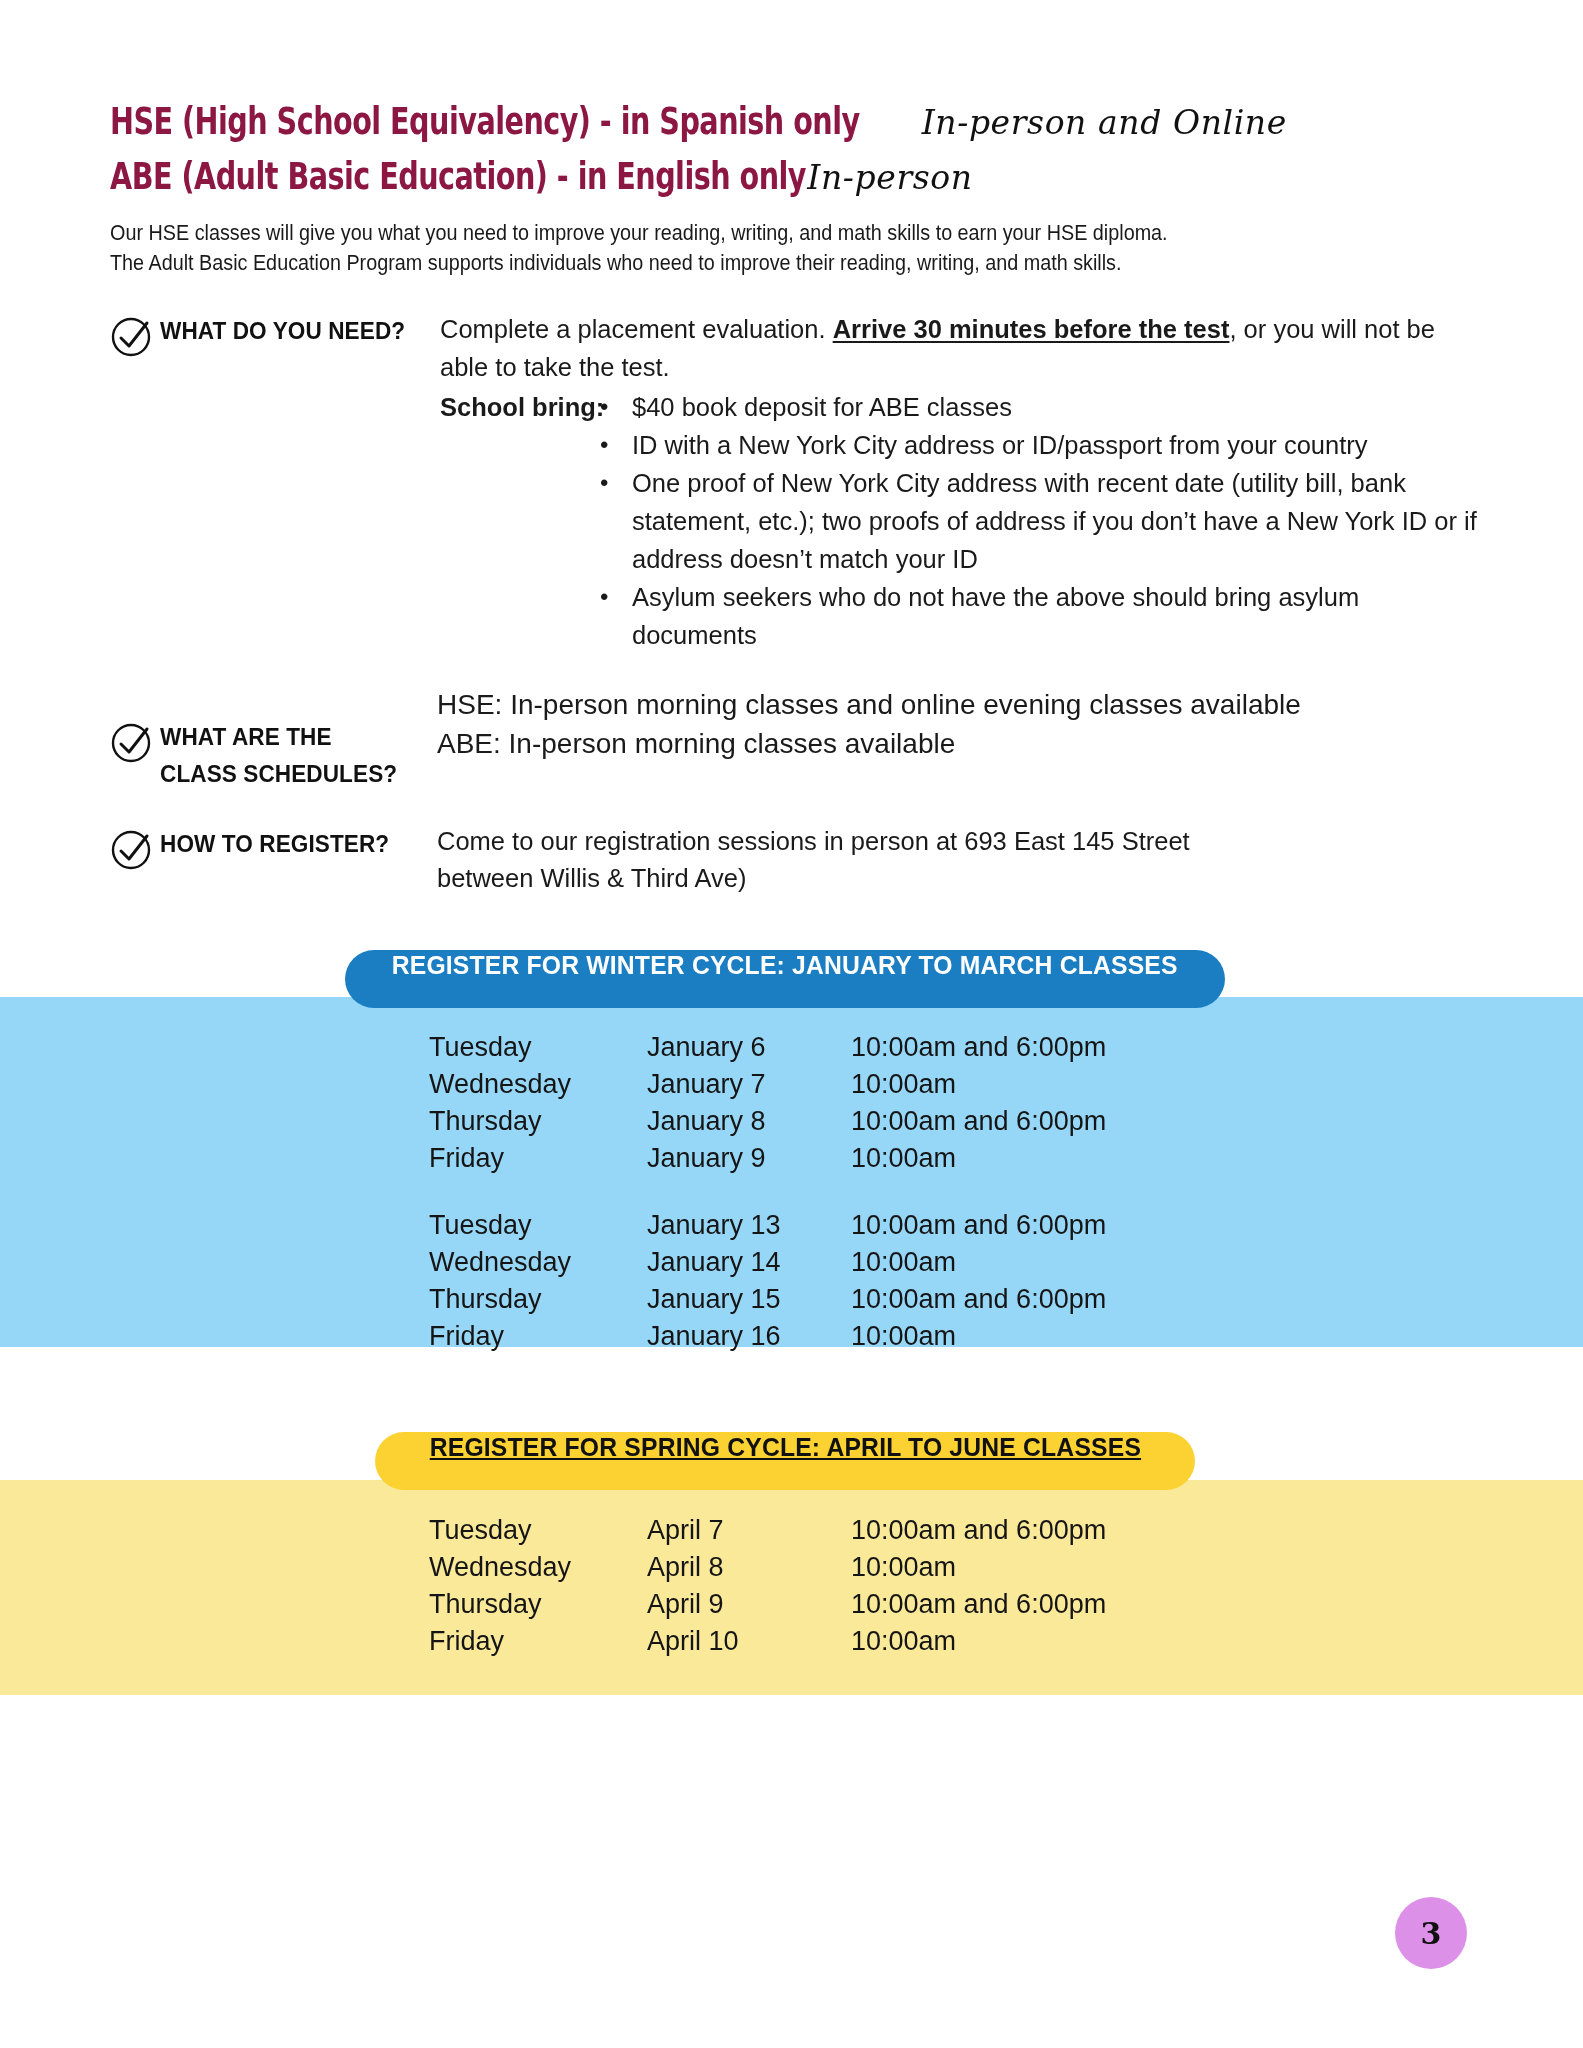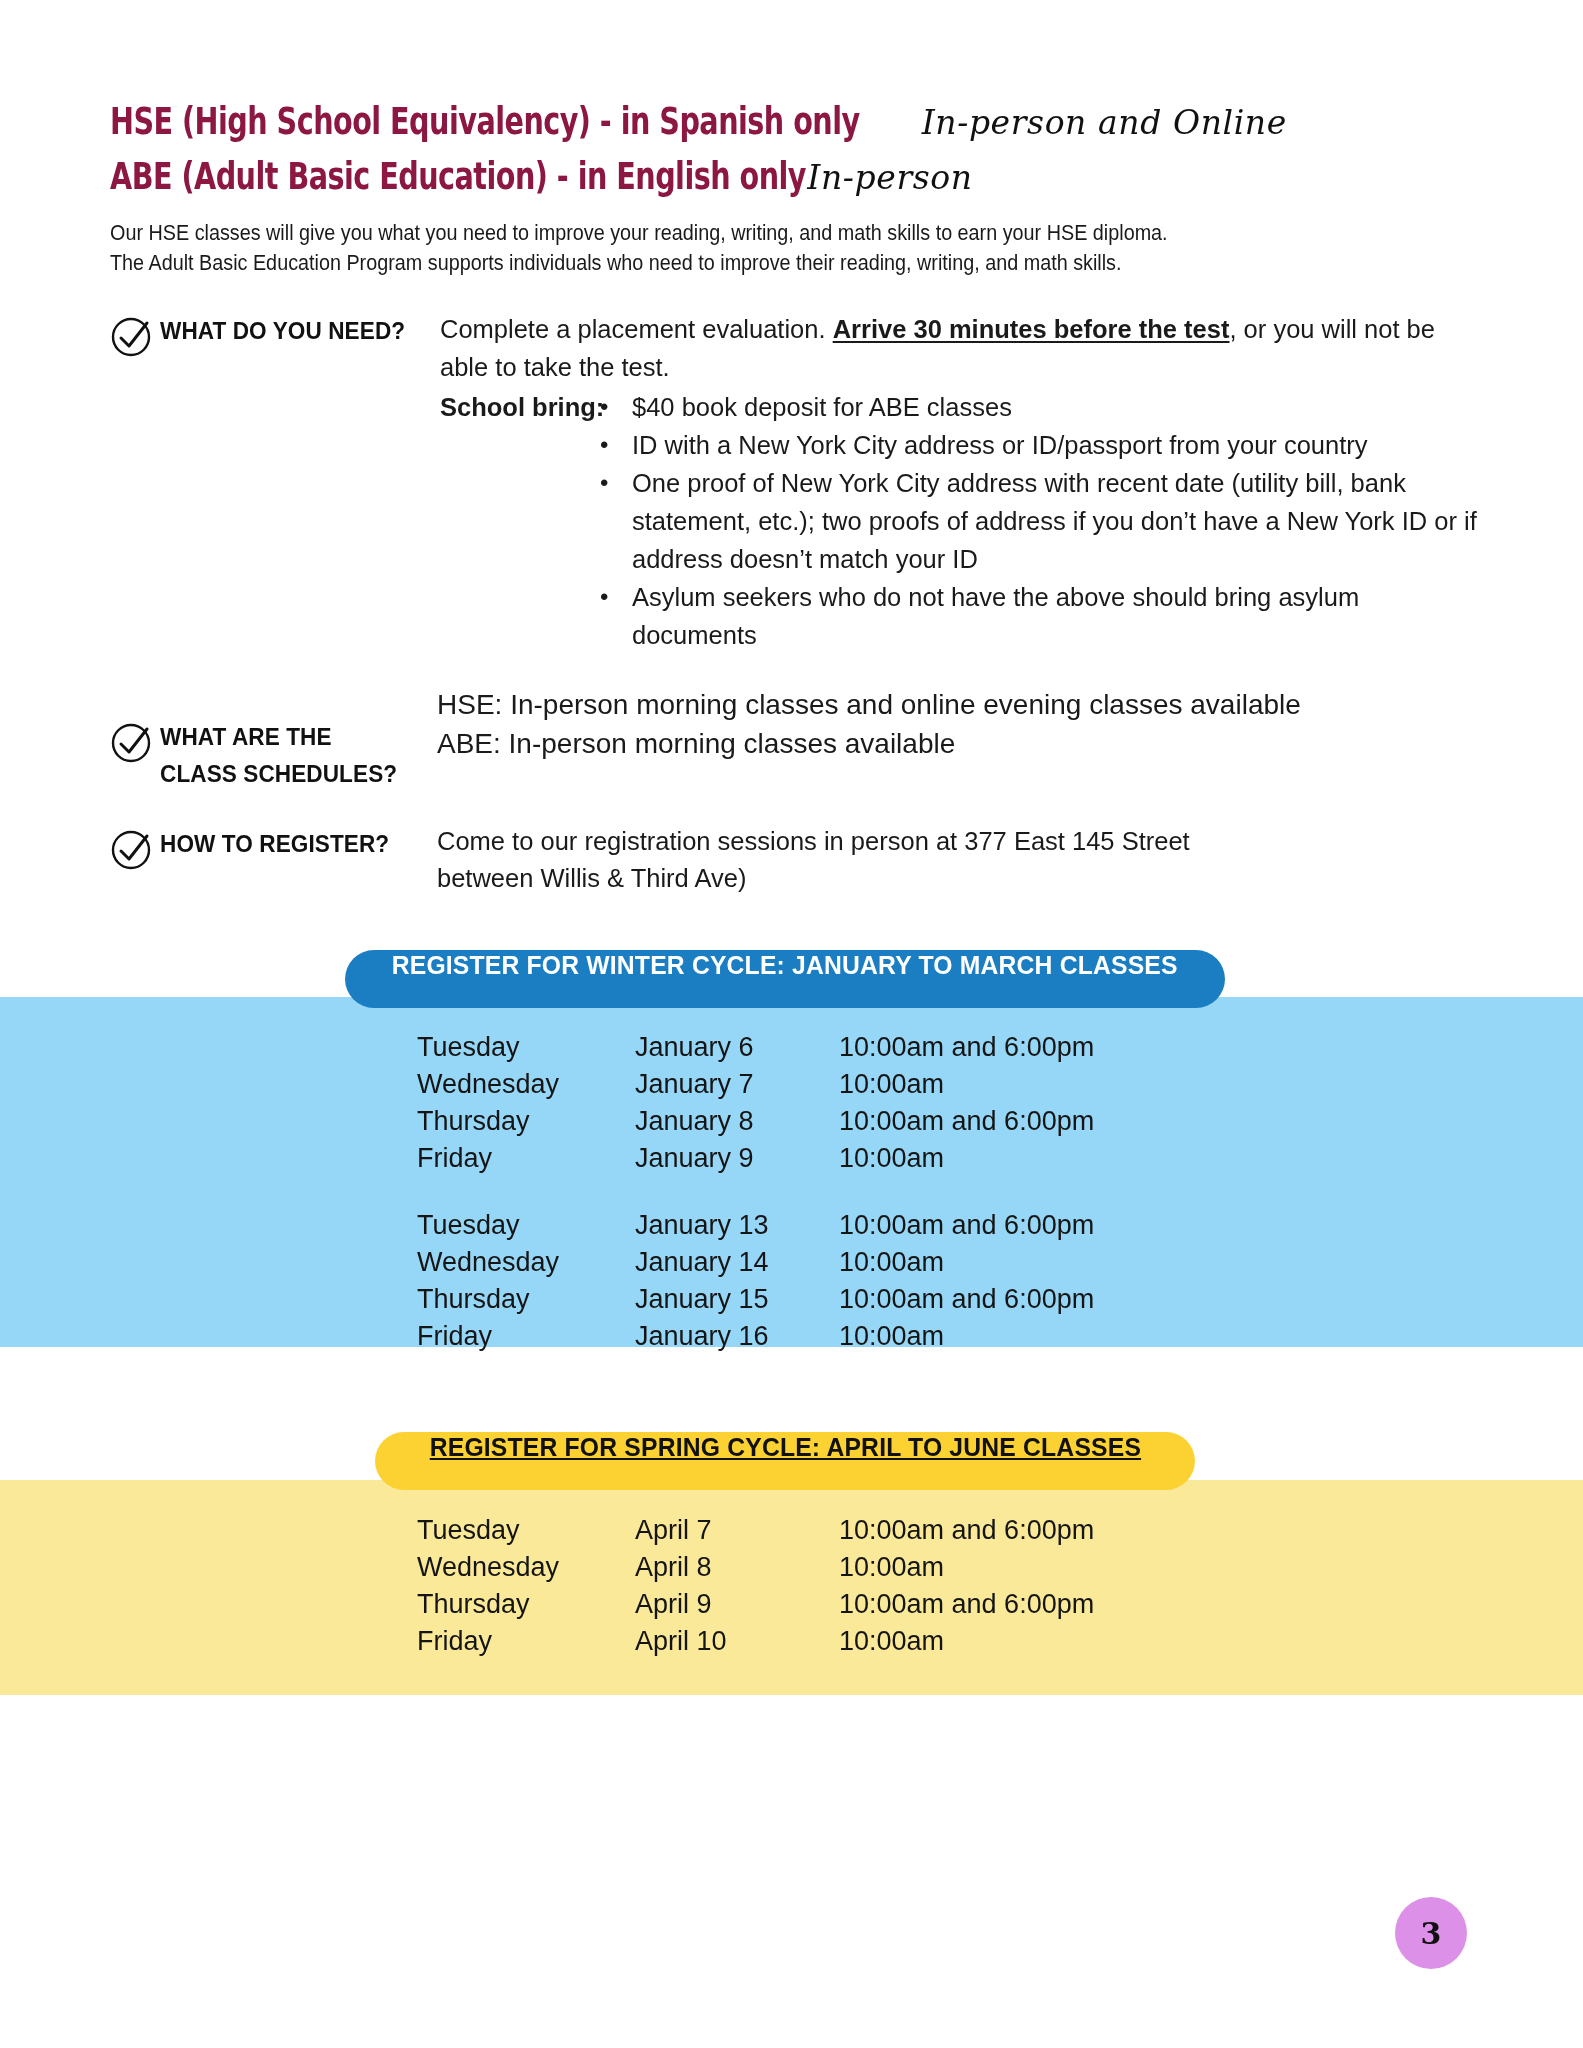--- a/index.html
+++ b/index.html
@@ -213,21 +213,21 @@
     font-family: "Liberation Sans Narrow", "Liberation Sans", sans-serif;
     font-size: 27px;
     line-height: 37px;
     color: #151515;
   }
   #winter-table { left: 417px; top: 1029px; }
   #spring-table { left: 417px; top: 1512px; }
 
   .sched-row { display: flex; }
   .sched-gap { height: 30px; }
-  .c-day  { width: 218px; flex: 0 0 auto; }
+  .c-day  { width: 218px; flex: 0 0 auto; margin-left: 12px; }
   .c-date { width: 204px; flex: 0 0 auto; }
   .c-time { flex: 0 0 auto; white-space: nowrap; }
 
   
   #page-badge {
     position: absolute;
     left: 1395px;
     top: 1897px;
     width: 72px;
     height: 72px;
@@ -322,21 +322,21 @@
     <span class="check-icon">
       <svg viewBox="0 0 44 44" width="44" height="44" aria-hidden="true">
         <circle cx="21" cy="23" r="18" fill="none" stroke="#111111" stroke-width="2.4"></circle>
         <path d="M11 24 L19 32 L37 9" fill="none" stroke="#111111" stroke-width="3" stroke-linecap="round" stroke-linejoin="round"></path>
       </svg>
     </span>
     <span class="qa-label">HOW TO REGISTER?</span>
   </div>
 
   <div id="reg-body">
-    <div>Come to our registration sessions in person at 377 East 145 Street</div>
+    <div>Come to our registration sessions in person at 693 East 145 Street</div>
     <div>between Willis &amp; Third Ave)</div>
   </div>
 
   <div class="band" id="winter-band"></div>
   <div class="pill" id="winter-pill">
     <span>REGISTER FOR WINTER CYCLE: JANUARY TO MARCH CLASSES</span>
   </div>
   <div class="schedule" id="winter-table">
     <div class="sched-row">
       <span class="c-day">Tuesday</span>

